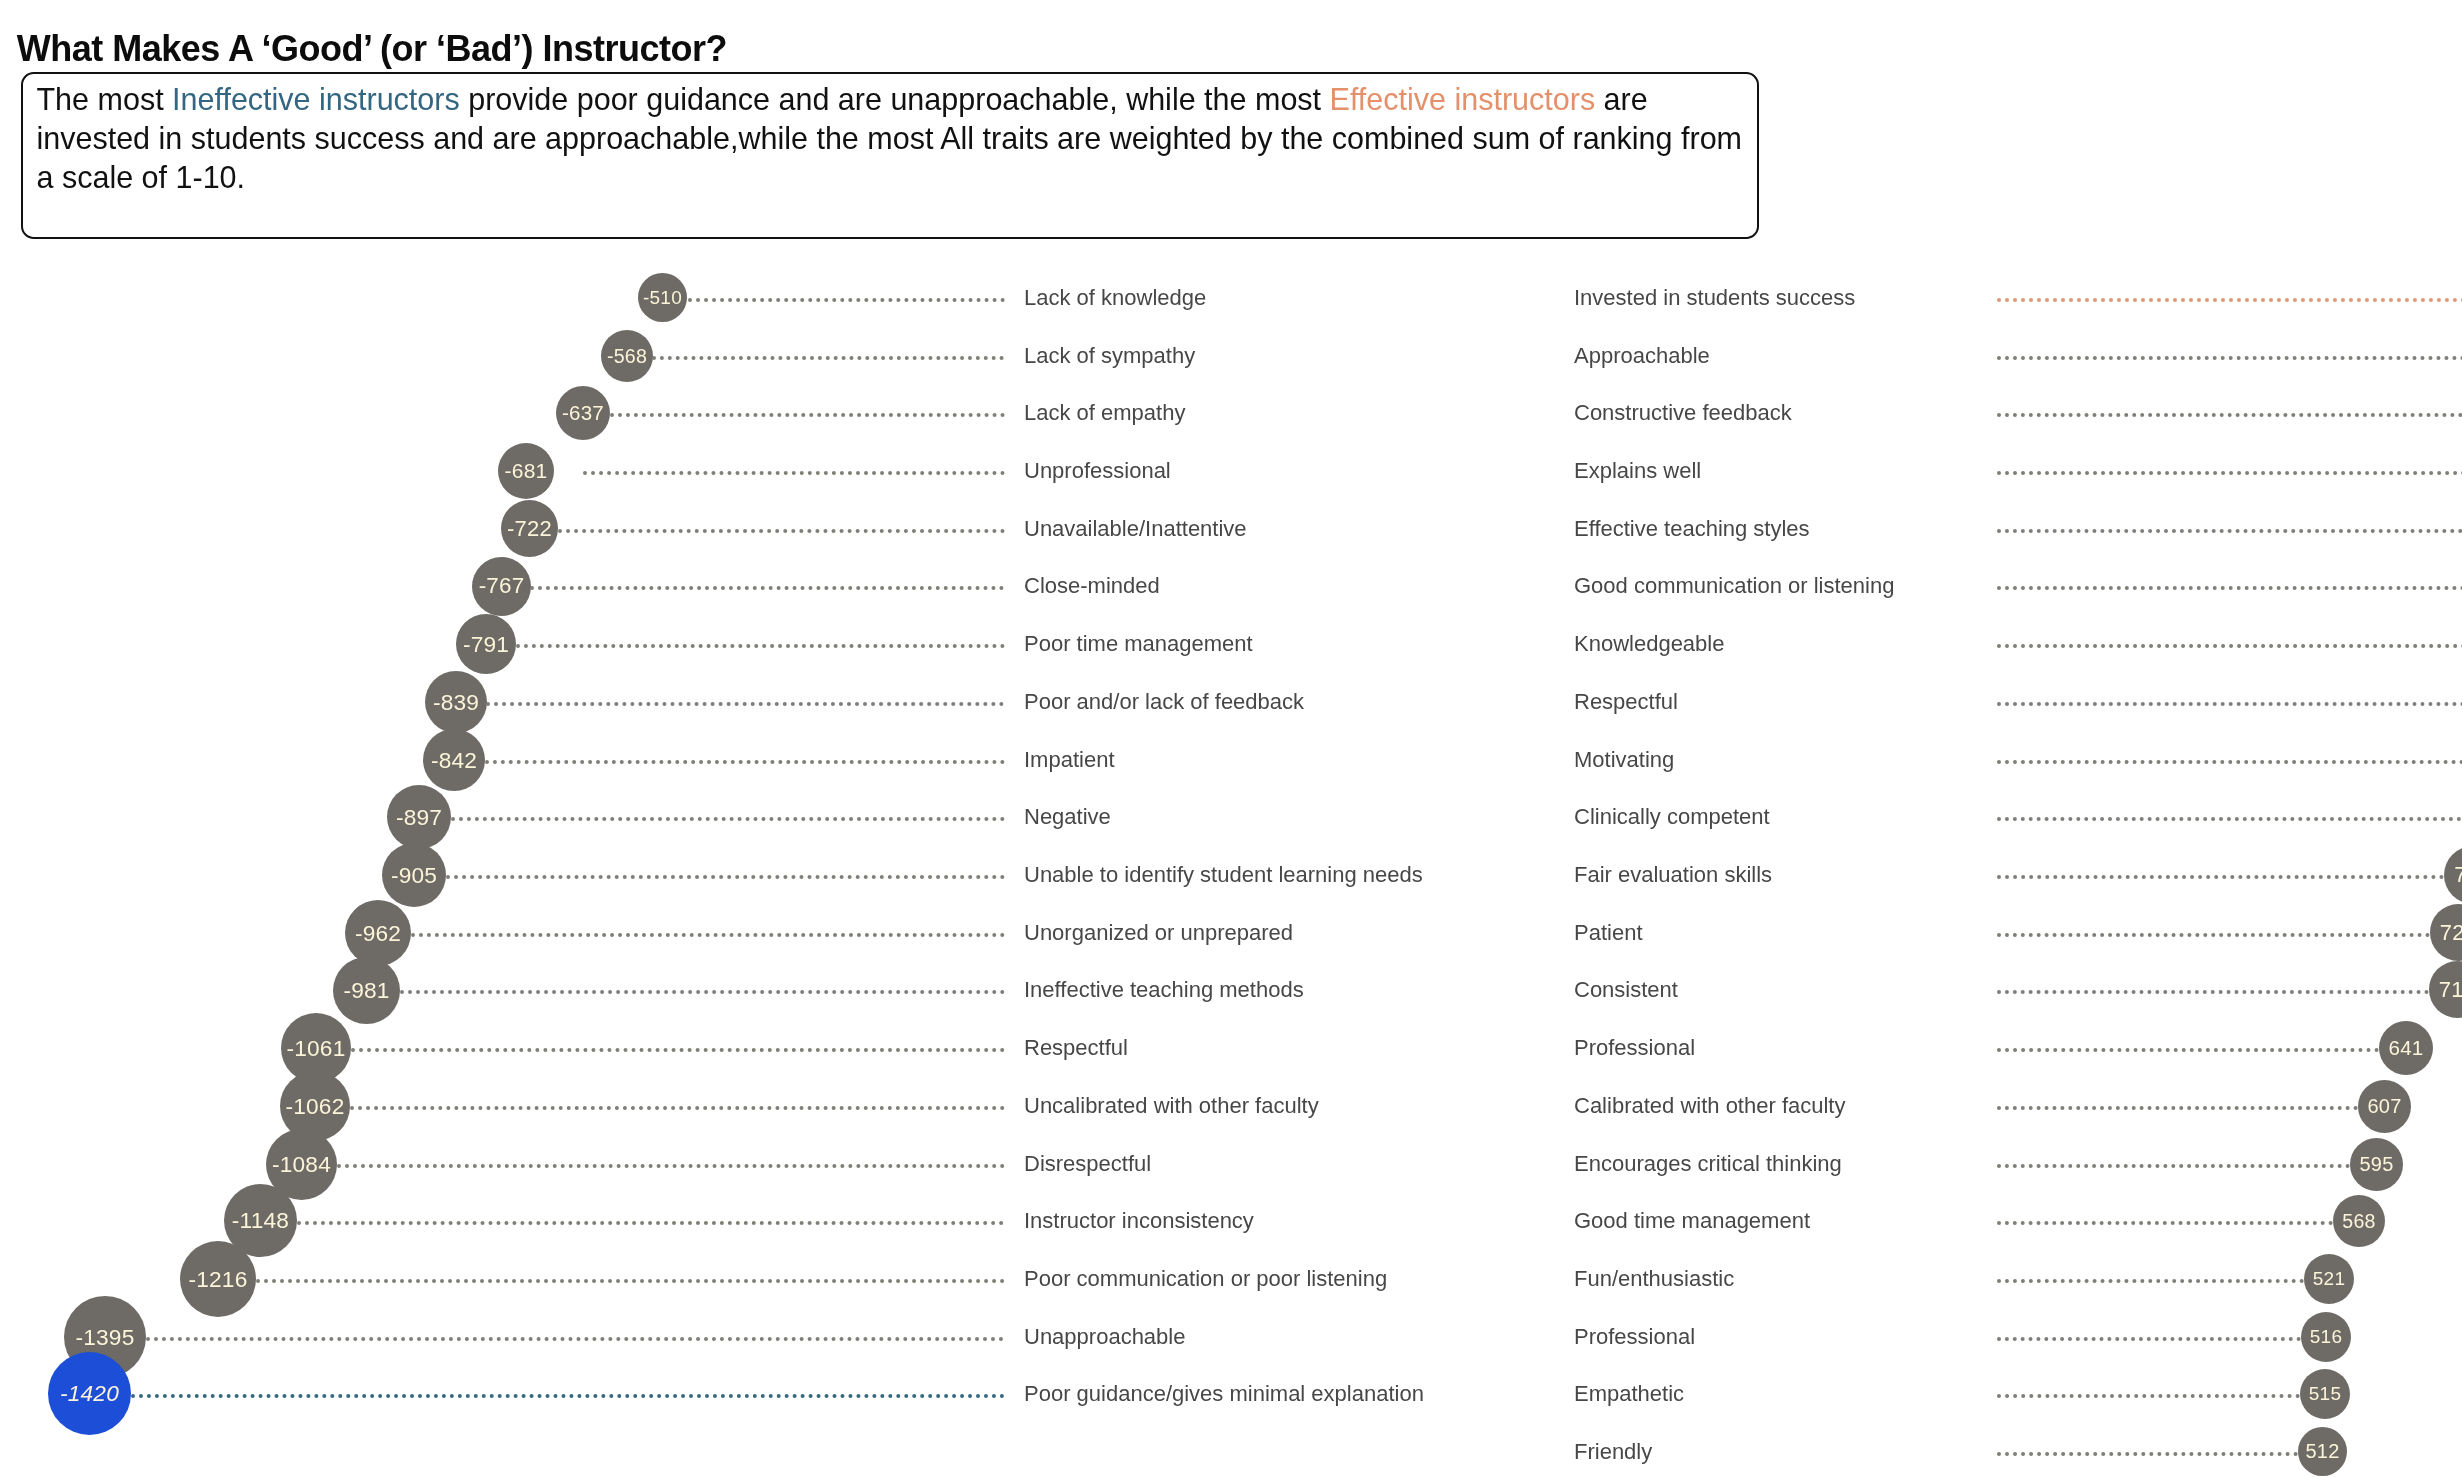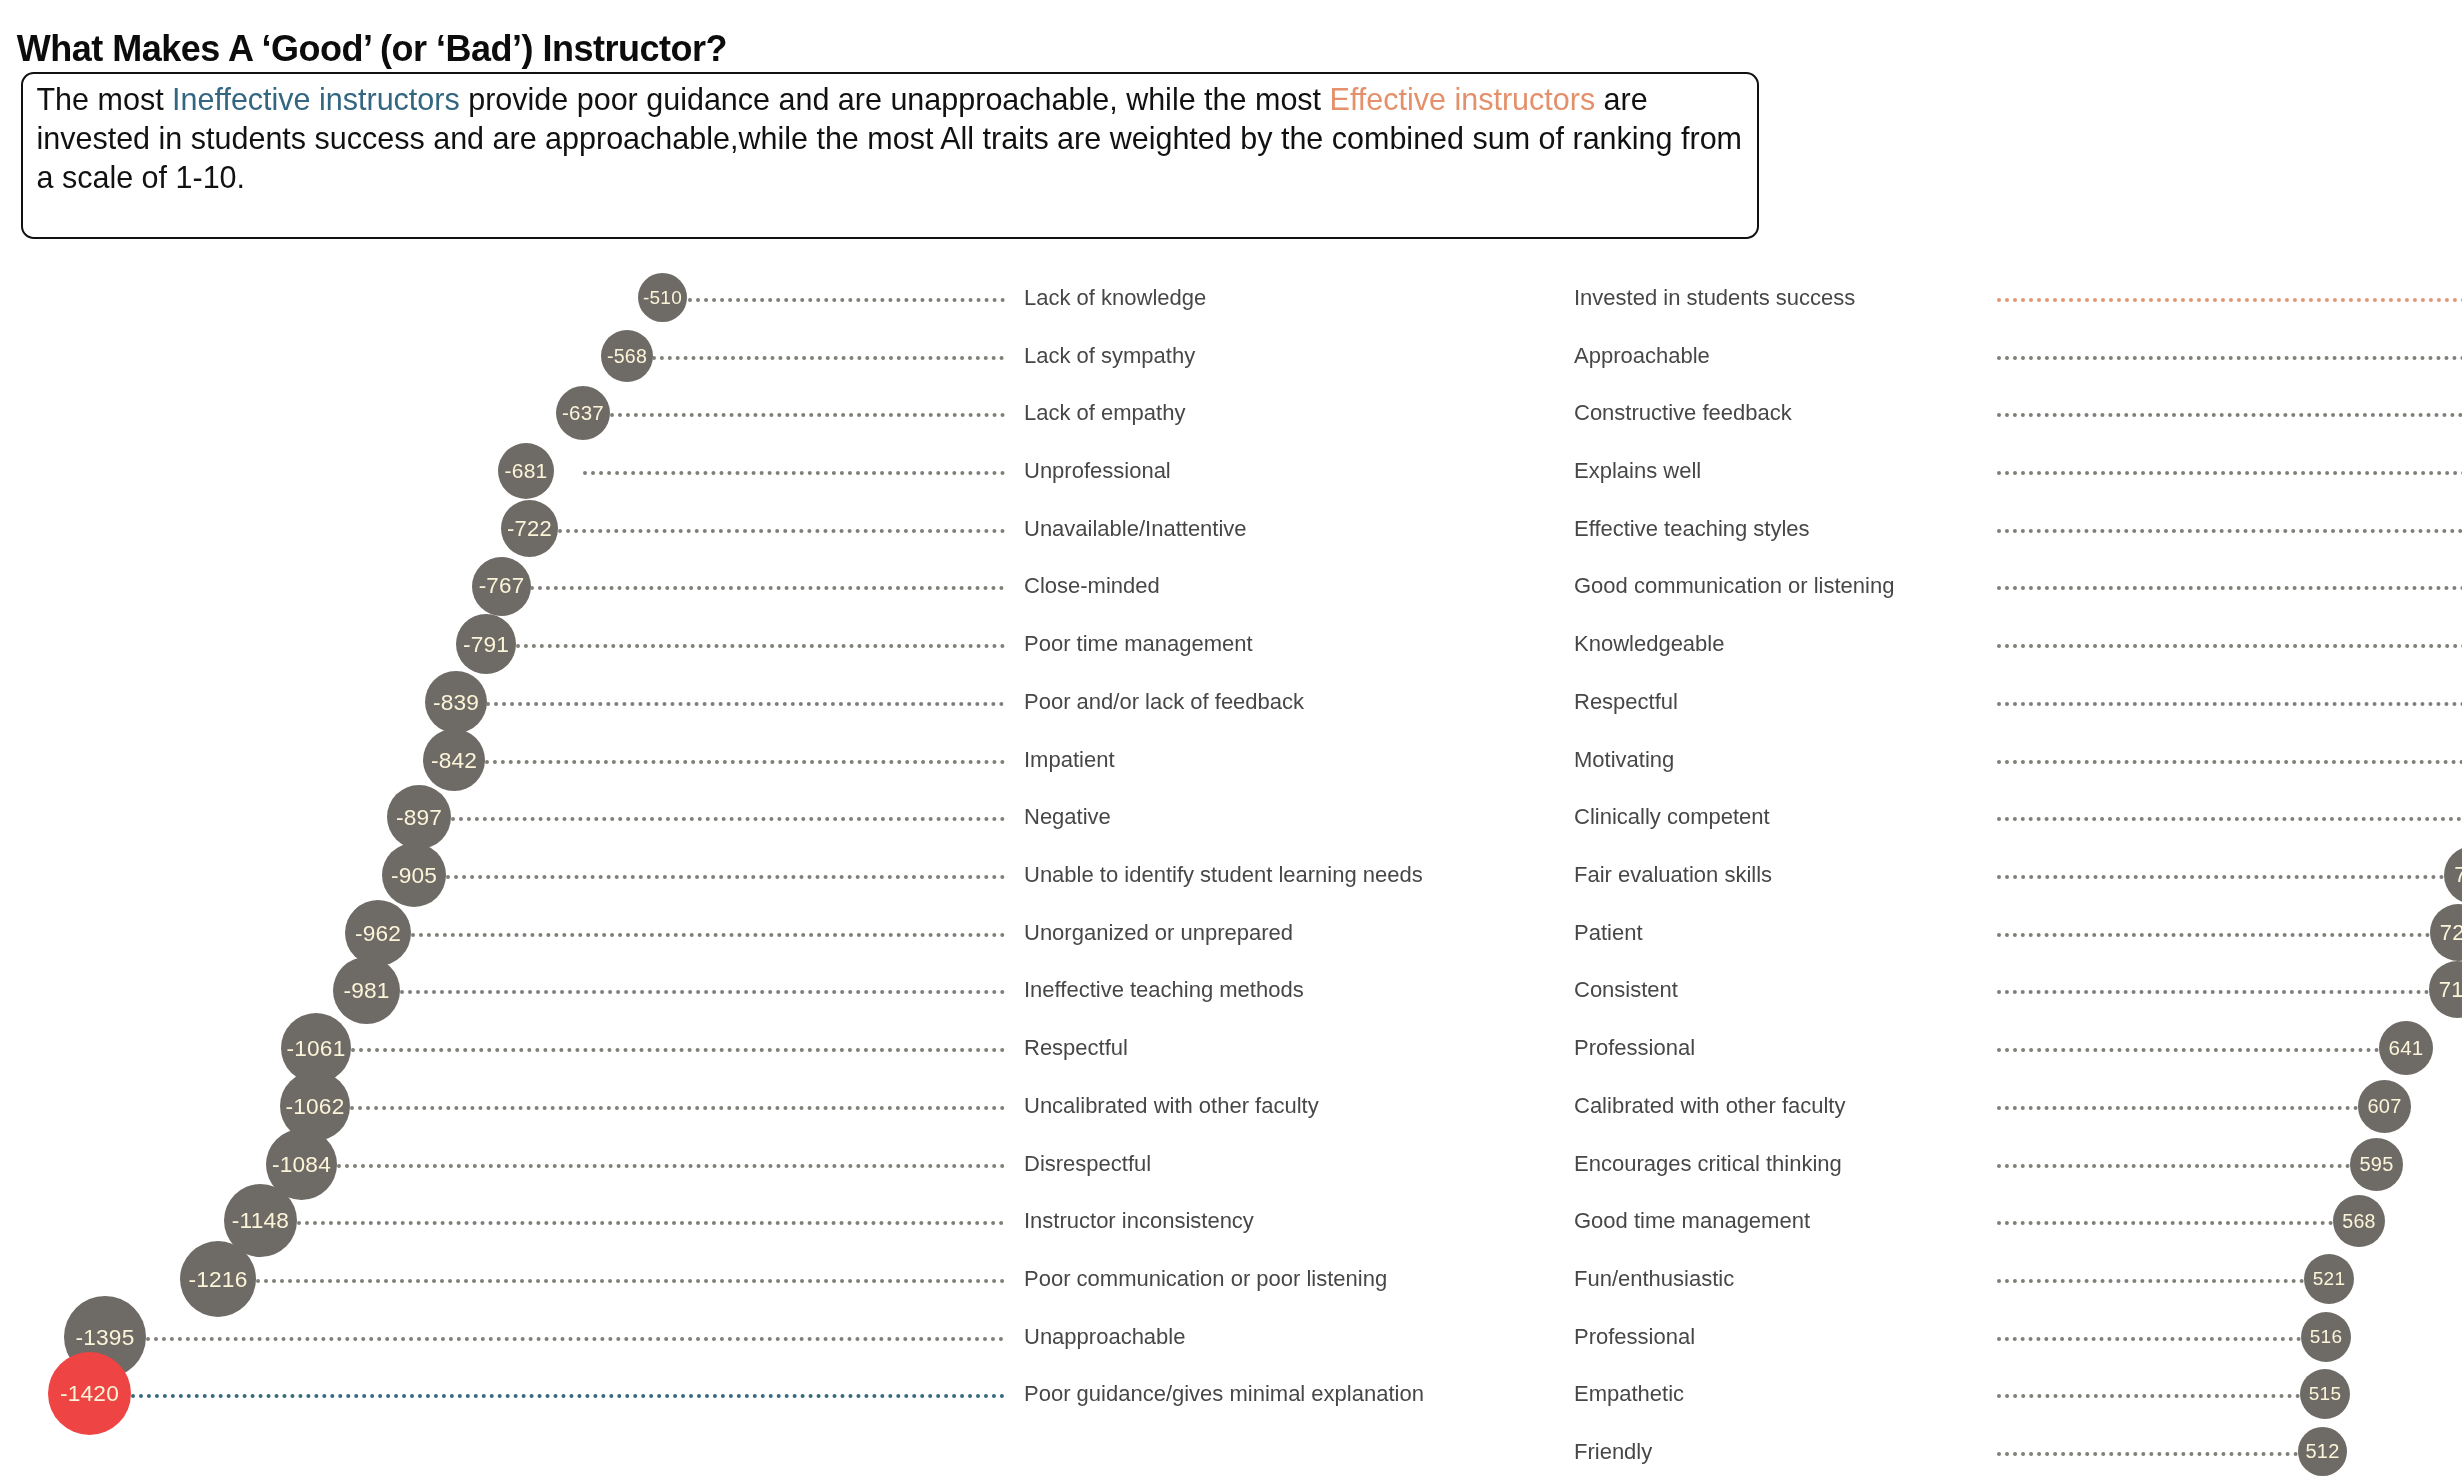--- a/index.html
+++ b/index.html
@@ -41,21 +41,21 @@
   .lead.accent-orange{border-top-color:#E3906B;}
 
   .bubble{
     position:absolute;
     border-radius:50%;
     background:#6E6B66;
     display:flex; align-items:center; justify-content:center;
     color:#FBF4D8; font-size:19.7px; letter-spacing:0.2px;
     box-sizing:border-box;
   }
-  .bubble.teal{background:#ef4444;}
+  .bubble.teal{background:#1d4ed8;font-style:italic;}
 
   .cat-label{
     position:absolute;
     font-size:22px; color:#474747;
     white-space:nowrap; transform:translateY(-50%);
   }
   .cat-label.left{left:1024px;}
   .cat-label.right{left:1574px;}
 </style>
 </head>

